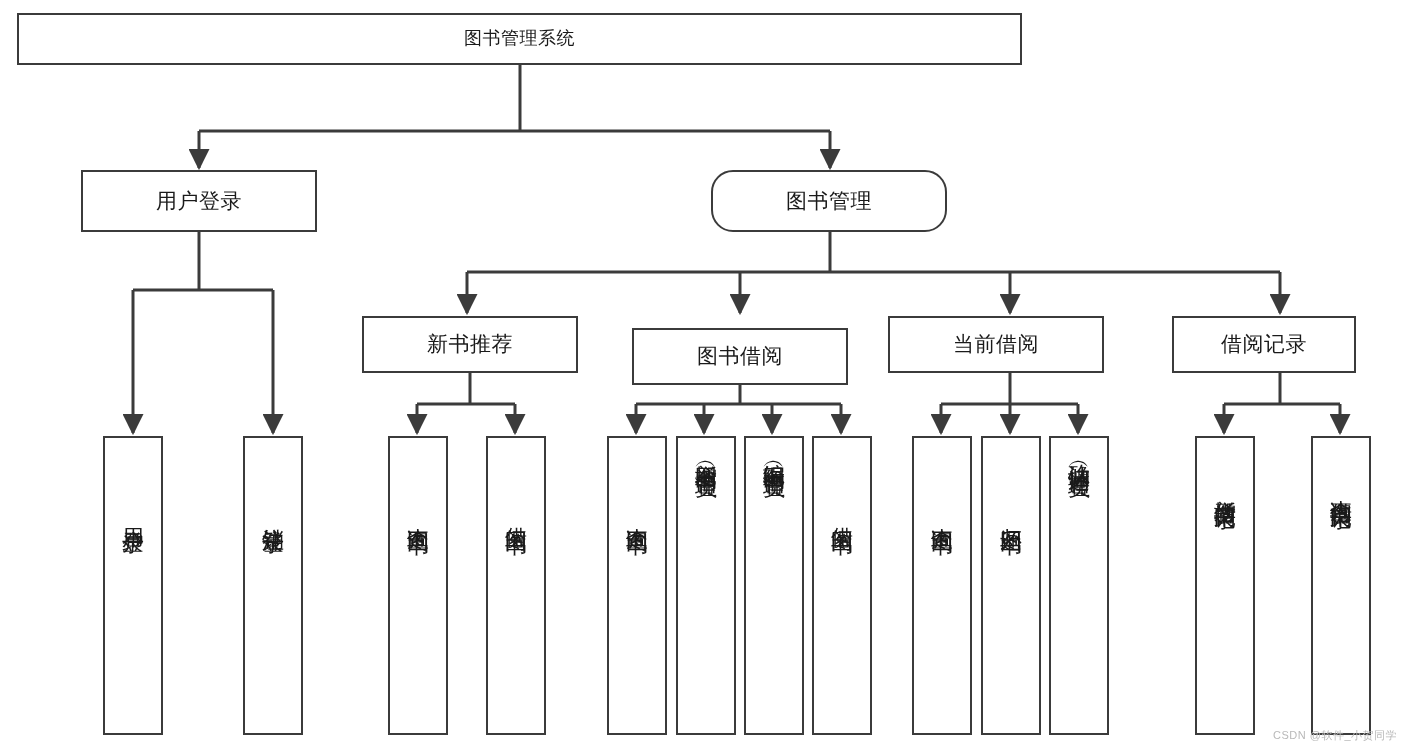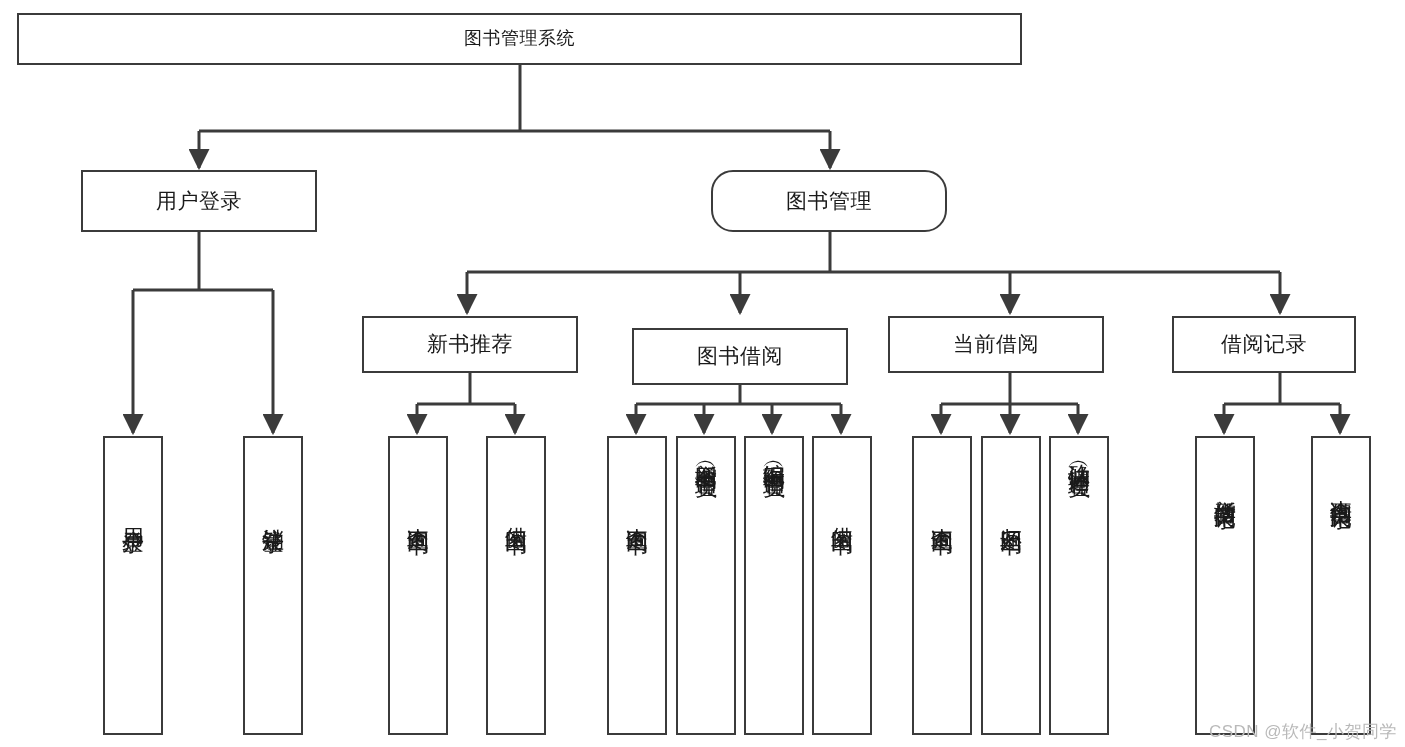--- a/index.html
+++ b/index.html
@@ -67,21 +67,21 @@
   .v-node.tall .label {
     margin-top: 4px;
   }
   .v-node.rec .label {
     margin-top: 40px;
   }
   .watermark {
     position: absolute;
     right: 8px;
     bottom: 4px;
-    font-size: 17px;
+    font-size: 11px;
     color: #b9b9b9;
     white-space: nowrap;
     letter-spacing: 0.5px;
   }
 </style>
 </head>
 <body>
 
 <div id="canvas">
 

